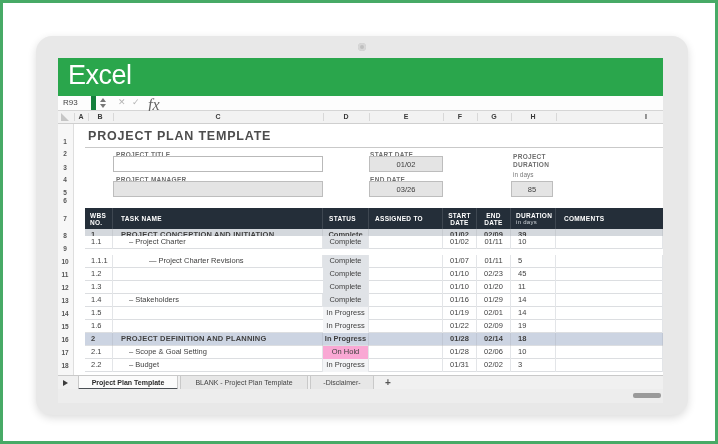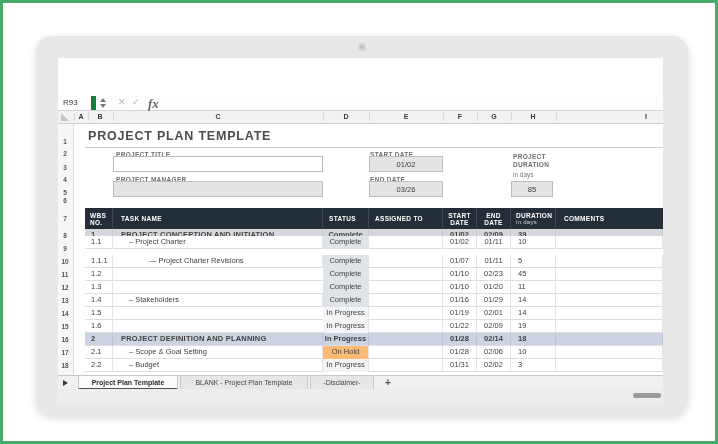--- a/index.html
+++ b/index.html
@@ -41,21 +41,21 @@
     position:absolute; left:0; top:0; width:38px; height:14px;
     border-right:5px solid #15803d; padding:2px 0 0 5px;
   }
   .spinner { position:absolute; left:42px; top:2px; width:6px; height:10px; }
   .spinner .up, .spinner .dn { position:absolute; left:0; width:0; height:0; border-left:3px solid transparent; border-right:3px solid transparent; }
   .spinner .up { top:0; border-bottom:4px solid #777; }
   .spinner .dn { bottom:0; border-top:4px solid #777; }
   .fbtn { position:absolute; top:1px; color:#b5b5b5; font-size:9px; }
   .fx-x { left:60px; }
   .fx-check { left:74px; }
-  .fx { left:90px; font-style:italic; font-family:"Liberation Serif", serif; color:#666; font-size:13px; top:0;font-weight:bold; }
+  .fx { left:90px; font-style:italic; font-family:"Liberation Serif", serif; color:#666; font-size:16px; top:0; }
   .finput { position:absolute; left:105px; top:0; right:0; height:14px; }
   
   .colstrip {
     position:absolute; left:0; top:53px; width:605px; height:13px;
     background:#f2f2f2; border-bottom:1px solid #cfcfcf;
   }
   .selall { position:absolute; left:3px; bottom:2px; width:0; height:0;
     border-left:8px solid transparent; border-bottom:8px solid #c6c6c6; transform:rotate(90deg); }
   .cl { position:absolute; top:2px; font-size:7px; font-weight:bold; color:#3a3a3a; transform:translateX(-50%); }
   .csep { position:absolute; top:2px; bottom:2px; width:1px; background:#d8d8d8; }
@@ -86,21 +86,21 @@
   .cen { left:392px; width:34px; text-align:center; }
   .cd  { left:426px; width:45px; padding-left:7px; }
   .cc  { left:471px; width:107px; border-right:none; }
   .ind1 { padding-left:16px; }
   .ind2 { padding-left:36px; }
   .ind0 { padding-left:8px; font-weight:bold; letter-spacing:.2px; }
   .trow.section1 { background:#d4d8dd; font-weight:bold; }
   .trow.section2 { background:#ccd4e2; font-weight:bold; }
   .trow.section1 .c, .trow.section2 .c { border-right-color:rgba(0,0,0,.06); }
   .st-complete { background:#e0e3e7; }
-  .st-onhold   { background:#fdba74; }
+  .st-onhold   { background:#f9a8d4; }
   .st-inprog   { background:#f3f4f6; }
   .trow.section1 .cs, .trow.section2 .cs { background:transparent; }
   
   .tabbar { position:absolute; left:0; top:317px; width:605px; height:14px;
             background:#f0f0f0; border-top:1px solid #c9c9c9; }
   .nav { position:absolute; left:5px; top:4px; width:0; height:0;
          border-top:3px solid transparent; border-bottom:3px solid transparent; border-left:5px solid #3c3c3c; }
   .tab { position:absolute; top:0; height:14px; font-size:7px; color:#444; text-align:center;
          line-height:13px; background:#e7e7e7; border:1px solid #c9c9c9; border-top:none; }
   .tab.active { background:#fbfbfb; font-weight:bold; color:#2b2b2b; border-bottom:2px solid #4a4f54; }
@@ -111,20 +111,23 @@
   .belowstrip { position:absolute; left:0; top:331px; width:605px; height:14px; background:#ededed; }
   .hscroll { position:absolute; right:2px; top:4px; width:28px; height:5px; background:#9a9a9a; border-radius:2px; }
 </style>
 </head>
 <body>
 
 <div class="monitor">
   <div class="camera"></div>
   <div class="screen">
 
+    <div class="greenbar">
+      <span>Excel</span>
+    </div>
 
     <div class="fbar">
       <div class="namebox">R93</div>
       <div class="spinner">
           <span class="up"></span>
           <span class="dn"></span>
         </div>
       <span class="fbtn fx-x">✕</span>
       <span class="fbtn fx-check">✓</span>
       <span class="fbtn fx">fx</span>

